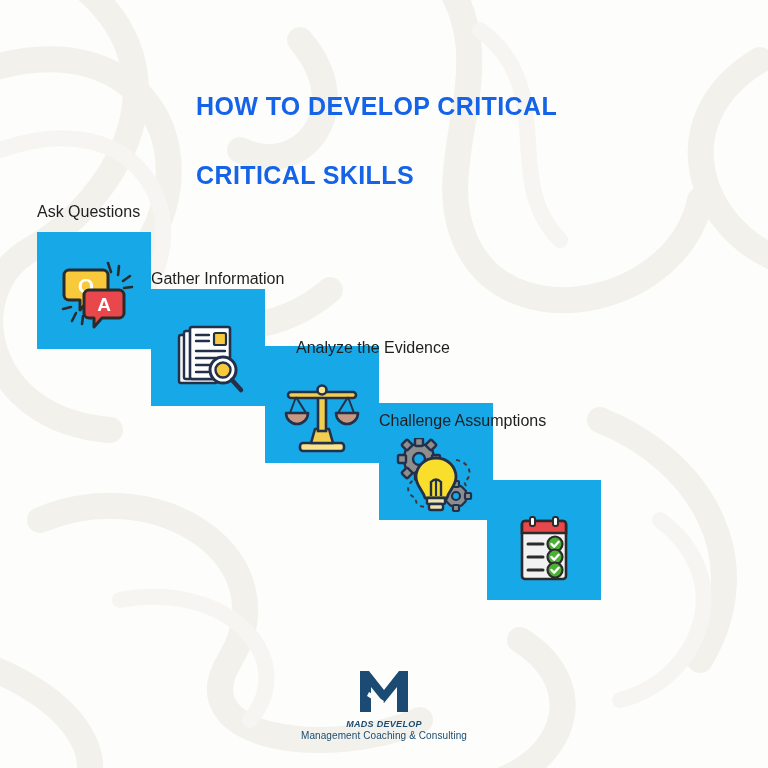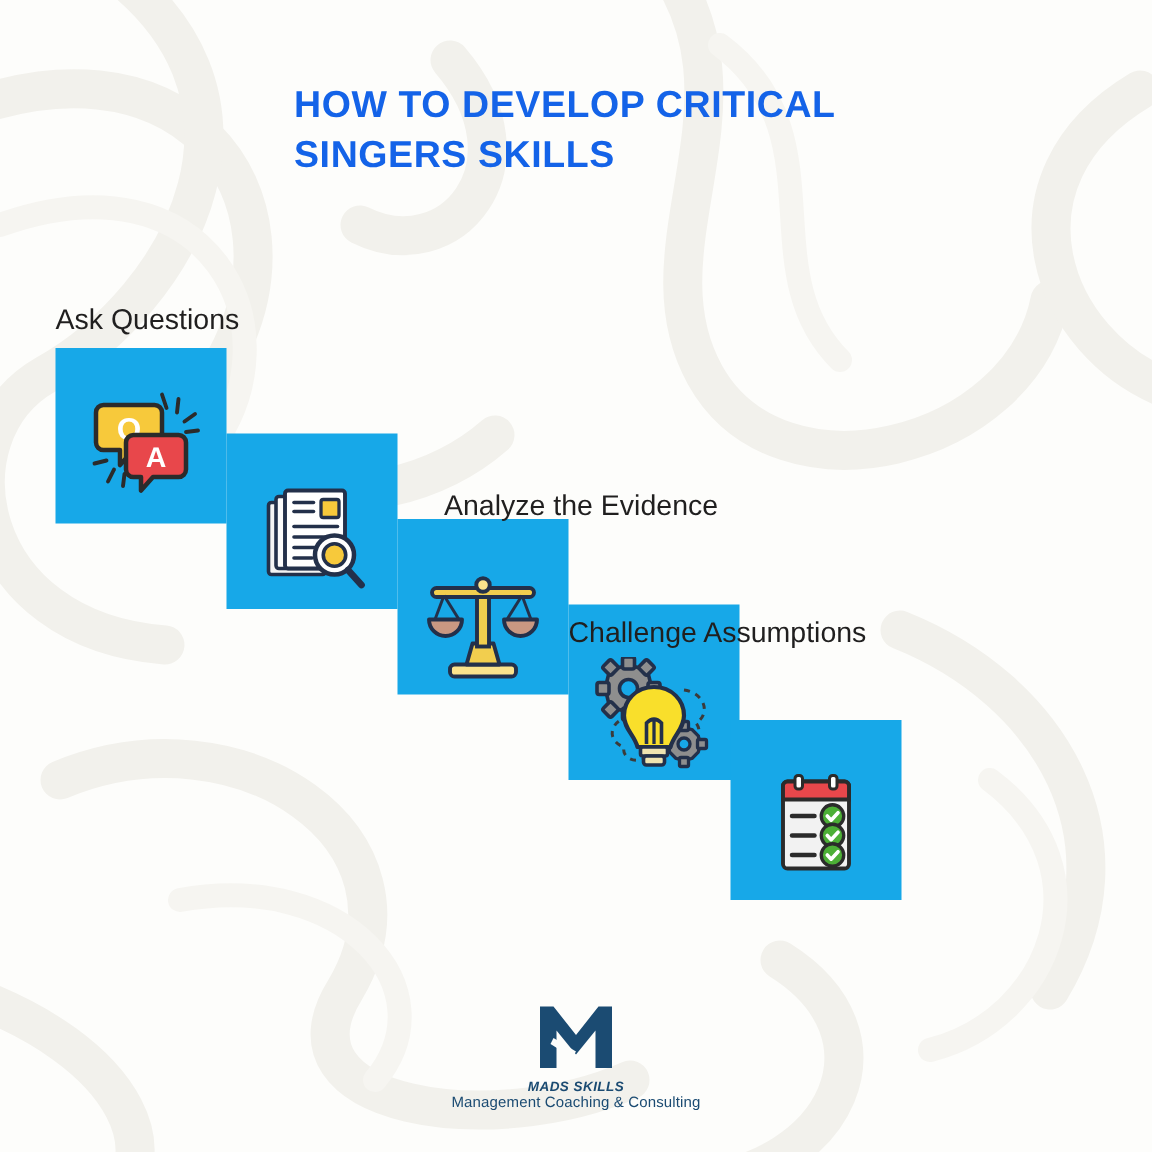--- a/index.html
+++ b/index.html
@@ -18,38 +18,38 @@
   #title {
     position:absolute; left:196px; top:54px; width:460px;
     z-index:3;
     color:#1463E8;
     font-size:25px;
     font-weight:bold;
     letter-spacing:0.4px;
     line-height:1.33;
     font-family:"Liberation Sans", sans-serif;
   }
-  #title .ln { display:block; }
+  #title .ln { display:block;margin-top:36px; }
 
   
   #staircase { position:absolute; inset:0; z-index:2; }
 
   .step-block {
     position:absolute;
     background:#17A8E8;
   }
   .step-icon {
     position:absolute;
     z-index:4;
   }
   .step-label {
     position:absolute;
     z-index:5;
     color:#201f1f;
-    font-size:19px;
+    font-size:16px;
     font-weight:400;
     white-space:nowrap;
     font-family:"Liberation Sans", sans-serif;
   }
 
   
   #logo-area {
     position:absolute;
     left:0; right:0; top:668px;
     z-index:3;
@@ -91,21 +91,21 @@
   <g fill="none" stroke="#f6f5f1" stroke-width="16" stroke-linecap="round">
     <path d="M 0 150 C 140 100, 200 220, 140 300"></path>
     <path d="M 480 30 C 560 90, 500 180, 560 240"></path>
     <path d="M 660 520 C 740 580, 700 680, 620 700"></path>
     <path d="M 120 600 C 230 580, 300 660, 250 720"></path>
   </g>
 </svg>
 
 <div id="title">
   <span class="ln">HOW TO DEVELOP CRITICAL</span>
-  <span class="ln">SINGERS SKILLS</span>
+  <span class="ln">CRITICAL SKILLS</span>
 </div>
 
 <div id="staircase">
 
   <div class="step-block" style="left:37px; top:232px; width:114px; height:117px;"></div>
   <div class="step-label" style="left:37px; top:203px;">Ask Questions</div>
   <svg class="step-icon" style="left:55px; top:252px;" width="80" height="80" viewBox="0 0 80 80">
 
     <g stroke="#2b2b2b" stroke-width="2.6" stroke-linecap="round">
       <line x1="56" y1="20" x2="53" y2="11"></line>
@@ -122,20 +122,21 @@
     </g>
 
     <path d="M14 18 h34 a5 5 0 0 1 5 5 v20 a5 5 0 0 1 -5 5 h-14 l-9 10 v-10 h-11 a5 5 0 0 1 -5 -5 v-20 a5 5 0 0 1 5 -5 z" fill="#F7C93B" stroke="#2b2b2b" stroke-width="3" stroke-linejoin="round"></path>
     <text x="31" y="41" font-family="'Liberation Sans',sans-serif" font-size="21" font-weight="bold" fill="#ffffff" text-anchor="middle">Q</text>
 
     <path d="M34 38 h30 a5 5 0 0 1 5 5 v18 a5 5 0 0 1 -5 5 h-17 l-8 9 v-9 h-5 a5 5 0 0 1 -5 -5 v-18 a5 5 0 0 1 5 -5 z" fill="#E8474B" stroke="#2b2b2b" stroke-width="3" stroke-linejoin="round"></path>
     <text x="49" y="59" font-family="'Liberation Sans',sans-serif" font-size="19" font-weight="bold" fill="#ffffff" text-anchor="middle">A</text>
   </svg>
 
   <div class="step-block" style="left:151px; top:289px; width:114px; height:117px;"></div>
+  <div class="step-label" style="left:151px; top:270px;">Gather Information</div>
   <svg class="step-icon" style="left:172px; top:322px;" width="76" height="76" viewBox="0 0 76 76">
 
     <rect x="7" y="13" width="38" height="48" rx="2" fill="#f4f4f4" stroke="#23304a" stroke-width="2.4"></rect>
     <rect x="12" y="9" width="38" height="48" rx="2" fill="#fbfbfb" stroke="#23304a" stroke-width="2.4"></rect>
 
     <rect x="18" y="5" width="40" height="52" rx="2" fill="#ffffff" stroke="#23304a" stroke-width="2.6"></rect>
 
     <rect x="42" y="11" width="12" height="12" rx="1.5" fill="#F7C93B" stroke="#23304a" stroke-width="2.2"></rect>
 
     <g stroke="#23304a" stroke-width="2.4" stroke-linecap="round">
@@ -146,21 +147,21 @@
       <line x1="24" y1="43" x2="45" y2="43"></line>
       <line x1="24" y1="50" x2="36" y2="50"></line>
     </g>
 
     <circle cx="51" cy="48" r="13" fill="#ffffff" stroke="#23304a" stroke-width="3"></circle>
     <circle cx="51" cy="48" r="7.5" fill="#F7C93B" stroke="#23304a" stroke-width="2.4"></circle>
     <line x1="60" y1="58" x2="69" y2="68" stroke="#23304a" stroke-width="4.5" stroke-linecap="round"></line>
   </svg>
 
   <div class="step-block" style="left:265px; top:346px; width:114px; height:117px;"></div>
-  <div class="step-label" style="left:265px; top:327px;padding-left:31px;">Analyze the Evidence</div>
+  <div class="step-label" style="left:265px; top:339px;padding-left:31px;">Analyze the Evidence</div>
   <svg class="step-icon" style="left:281px; top:377px;" width="82" height="82" viewBox="0 0 82 82">
 
     <rect x="19" y="66" width="44" height="8" rx="3" fill="#FAE38C" stroke="#23304a" stroke-width="2.6"></rect>
     <path d="M30 66 L34 52 h14 l4 14 z" fill="#F2CE4E" stroke="#23304a" stroke-width="2.6" stroke-linejoin="round"></path>
 
     <rect x="37" y="18" width="8" height="36" fill="#F2CE4E" stroke="#23304a" stroke-width="2.6"></rect>
 
     <rect x="7" y="15" width="68" height="6" rx="3" fill="#F2CE4E" stroke="#23304a" stroke-width="2.6"></rect>
     <circle cx="41" cy="13" r="4.5" fill="#FAE38C" stroke="#23304a" stroke-width="2.6"></circle>
 
@@ -242,15 +243,15 @@
     </g>
   </svg>
 
 </div>
 
 <div id="logo-area">
   <svg id="logo-mark" width="56" height="46" viewBox="0 0 56 46">
     <path d="M4 44 V3 h9 L28 22 L43 3 h9 V44 H41 V19 L28 35 L15 19 V44 Z" fill="#1B4B72"></path>
     <path d="M13 24 L28 33 L25.5 37 L11 28 Z" fill="#fdfdfb"></path>
   </svg>
-  <div id="logo-name">MADS SKILLS</div>
+  <div id="logo-name">MADS DEVELOP</div>
   <div id="logo-tagline">Management Coaching &amp; Consulting</div>
 </div>
 
 </body></html>

